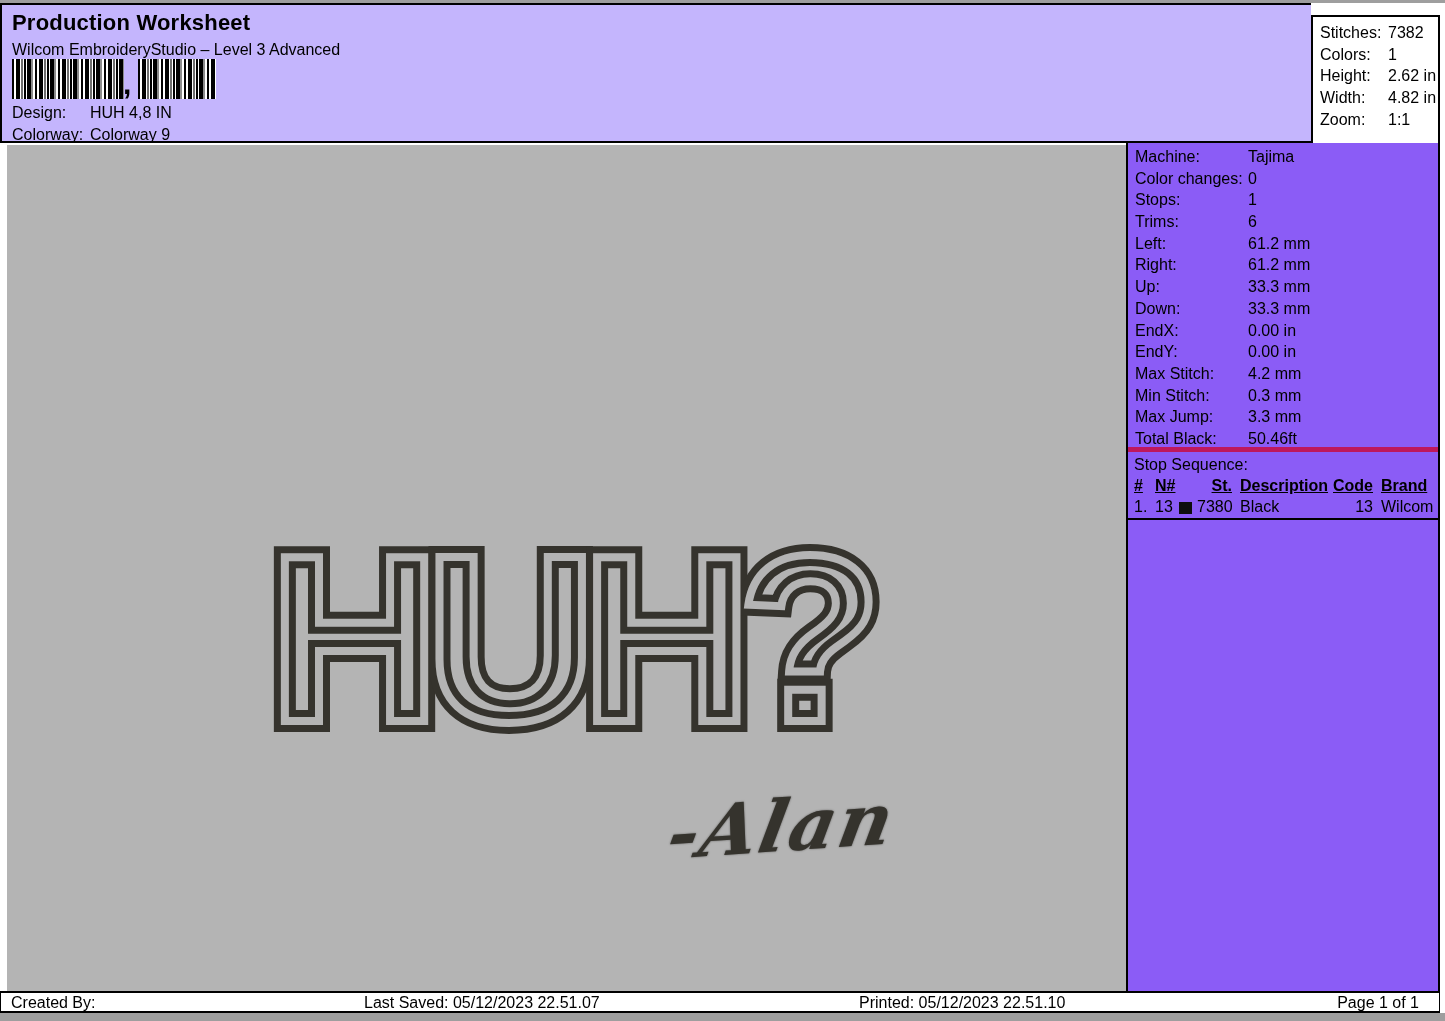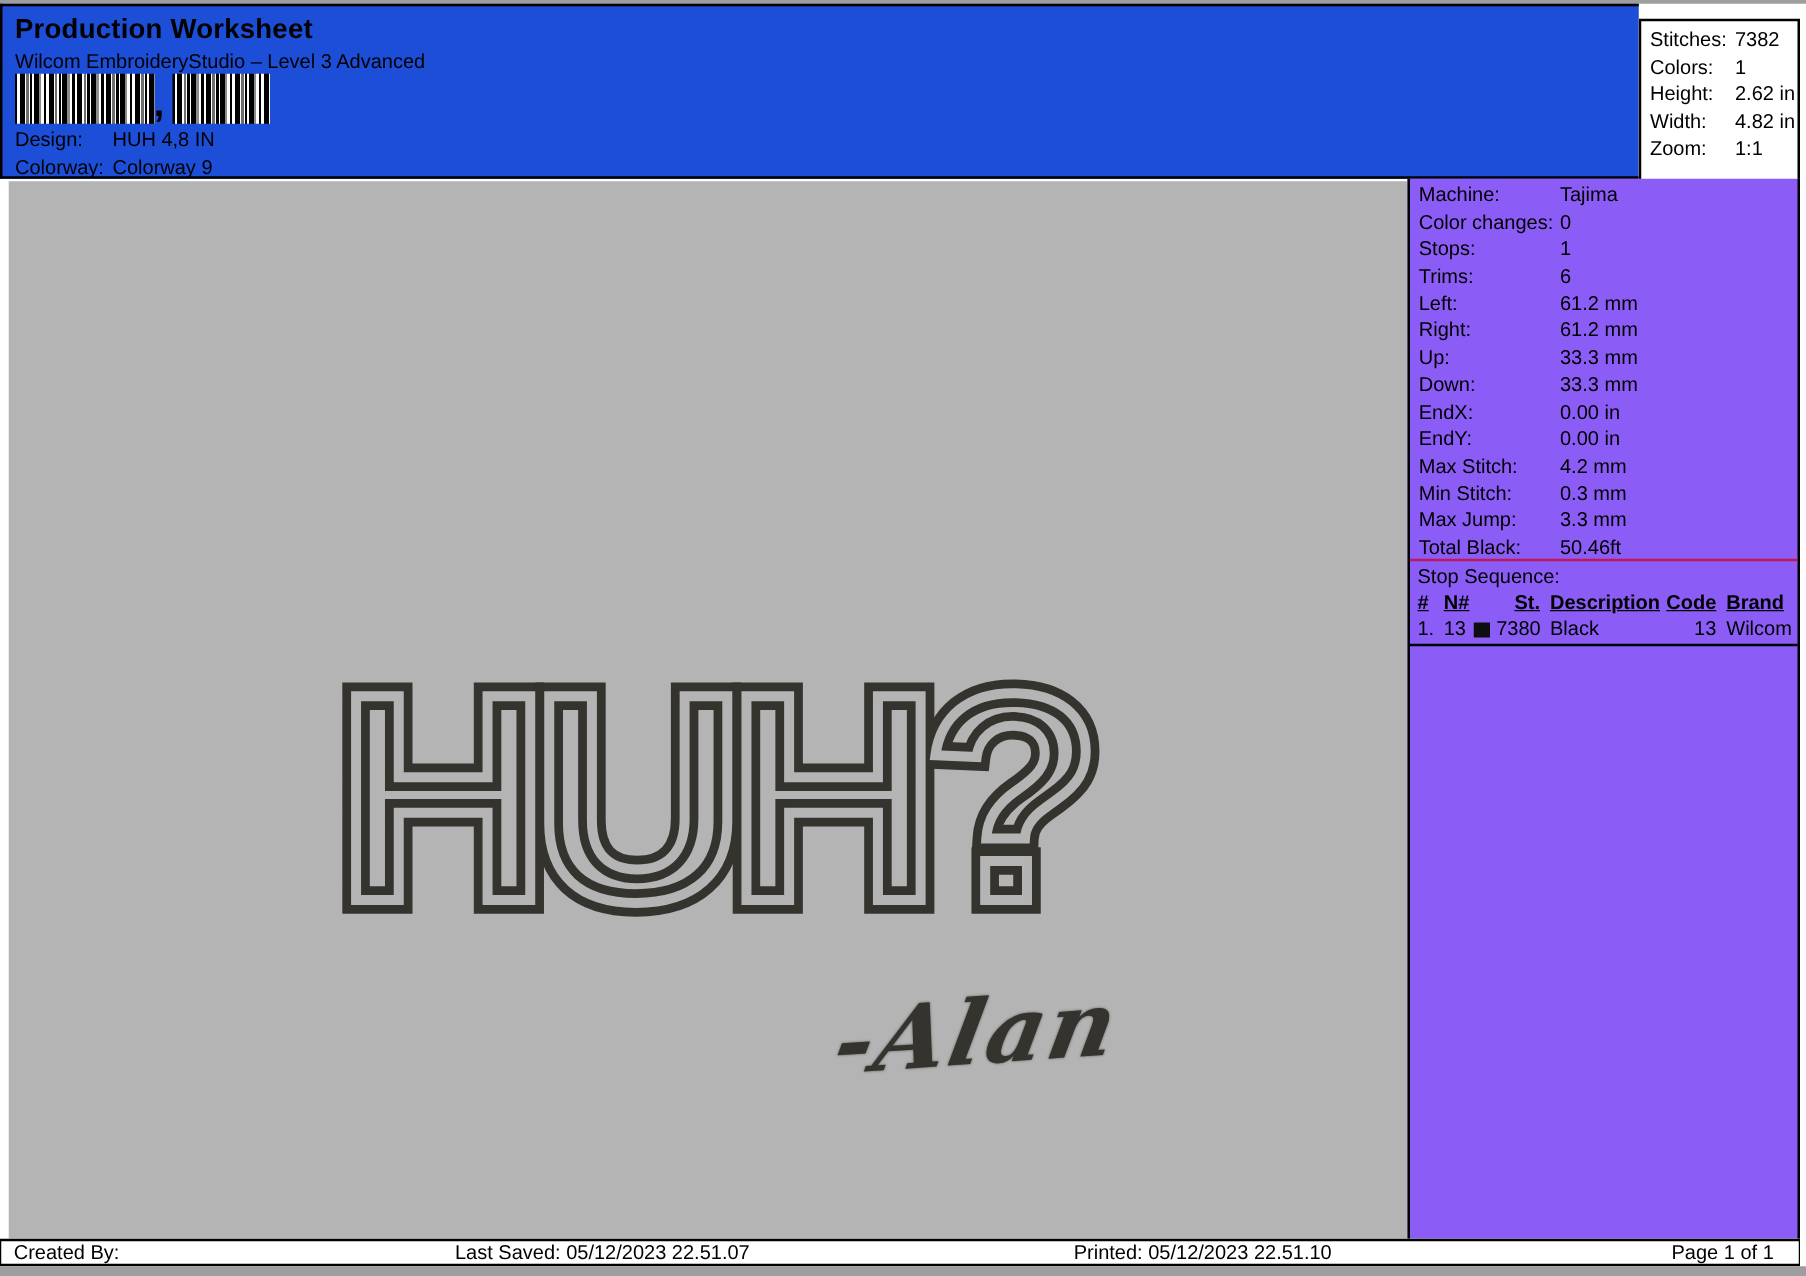--- a/index.html
+++ b/index.html
@@ -3,21 +3,21 @@
 <meta charset="utf-8">
 <style>
   html,body{margin:0;padding:0;background:#fff;}
   .page{position:relative;width:1445px;height:1021px;background:#ffffff;overflow:hidden;
         font-family:"Liberation Sans",sans-serif;color:#000;}
   .edge-strip{position:absolute;left:0;width:1445px;background:#9e9e9e;}
   .edge-top{top:0;height:3px;}
   .edge-bottom{top:1013px;height:8px;}
 
   
-  .header-left{position:absolute;left:0;top:3px;width:1311px;height:140px;background:#1d4ed8;
+  .header-left{position:absolute;left:0;top:3px;width:1311px;height:140px;background:#c4b5fd;
                border-left:2px solid #000;border-top:2px solid #000;border-bottom:2px solid #000;box-sizing:border-box;}
   .header-right{position:absolute;left:1311px;top:15px;width:129px;height:140px;background:#fff;
                 border:2px solid #000;box-sizing:border-box;}
   .title{position:absolute;left:10px;top:5px;font-size:22px;font-weight:bold;letter-spacing:.2px;}
   .subtitle{position:absolute;left:10px;top:36px;font-size:16px;text-align:right;}
   .barcode-wrap{position:absolute;left:10px;top:54px;height:40px;}
   .barcode{position:absolute;top:0;height:40px;
     background:repeating-linear-gradient(90deg,
       #000 0 2px,#fff 2px 4px,#000 4px 8px,#fff 8px 9px,#6e6e6e 9px 11px,#fff 11px 12px,
       #000 12px 14px,#fff 14px 15px,#000 15px 19px,#8c8c8c 19px 21px,#fff 21px 23px);}
@@ -42,21 +42,21 @@
   .design-inner{color:transparent;-webkit-text-stroke:8px var(--canvas,#b4b4b4);}
   .signature{position:absolute;left:662px;top:646px;font-family:"DejaVu Serif",serif;font-style:italic;font-weight:bold;
              font-size:72px;color:var(--thread,#35332d);transform:skewX(-14deg) rotate(-4deg);transform-origin:0 50%;
              letter-spacing:2px;text-shadow:0 0 2px rgba(25,24,20,.6);}
 
   
   .right-panel{position:absolute;left:1126px;top:143px;width:314px;height:848px;background:#8b5cf6;
                border-left:2px solid #000;border-right:2px solid #000;box-sizing:border-box;}
   .machine-rows{position:absolute;left:7px;top:3px;right:2px;}
   .machine-rows .kv-label{display:inline-block;width:113px;}
-  .stop-section{position:absolute;left:0;right:0;top:304px;border-top:2px solid #be185d;border-bottom:2px solid #000;
+  .stop-section{position:absolute;left:0;right:0;top:304px;border-top:5px solid #be185d;border-bottom:2px solid #000;
                 padding:2px 0 1px 6px;box-sizing:border-box;}
   .stop-title{font-size:16px;line-height:21px;}
   .stop-row{display:flex;align-items:center;font-size:16px;line-height:21px;white-space:nowrap;}
   .stop-head{font-weight:bold;}
   .stop-head span{text-decoration:underline;}
   .c-num{width:21px;} .c-n{width:24px;} .c-sw{width:18px;} .c-st{width:39px;text-align:right;padding-right:4px;box-sizing:border-box;}
   .c-desc{width:97px;padding-left:4px;box-sizing:border-box;} .c-code{width:40px;text-align:right;}
   .c-brand{width:62px;padding-left:8px;box-sizing:border-box;}
   .swatch{display:inline-block;width:13px;height:12px;background:var(--swatch,#0e0e0e);vertical-align:middle;}
 

